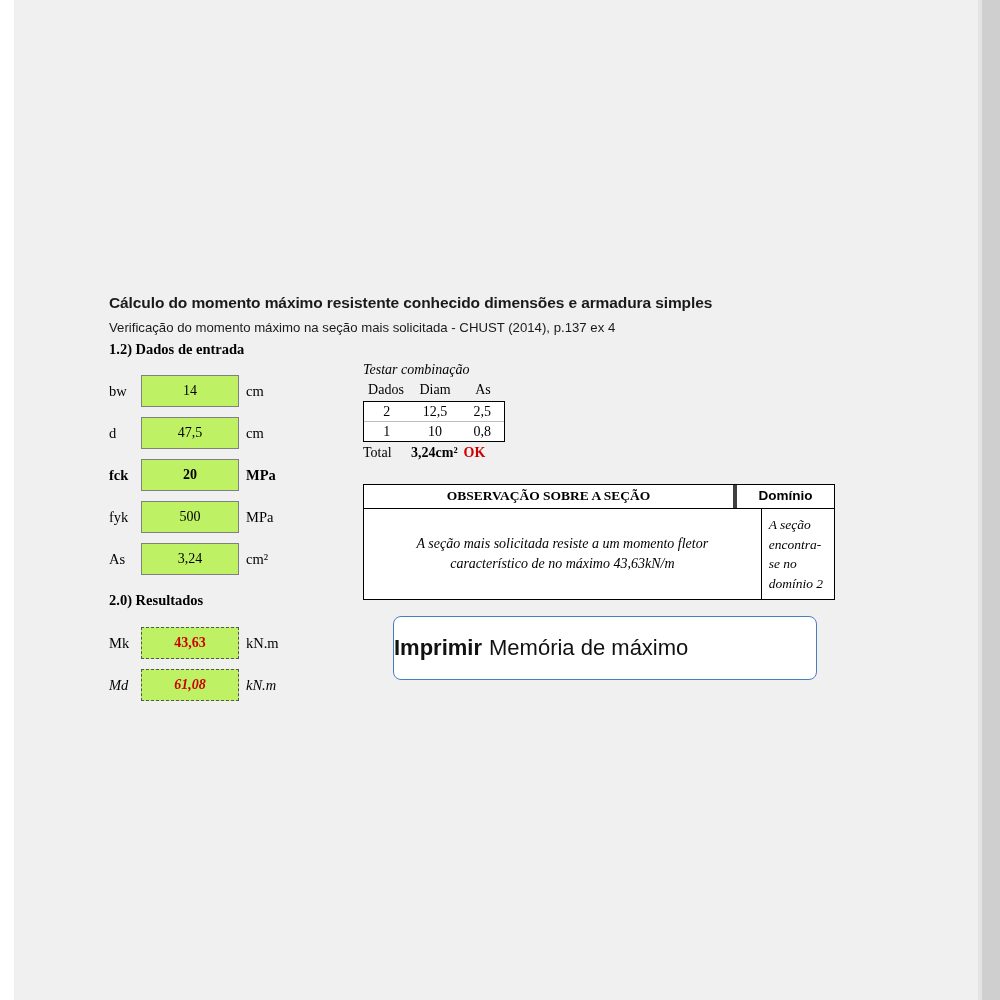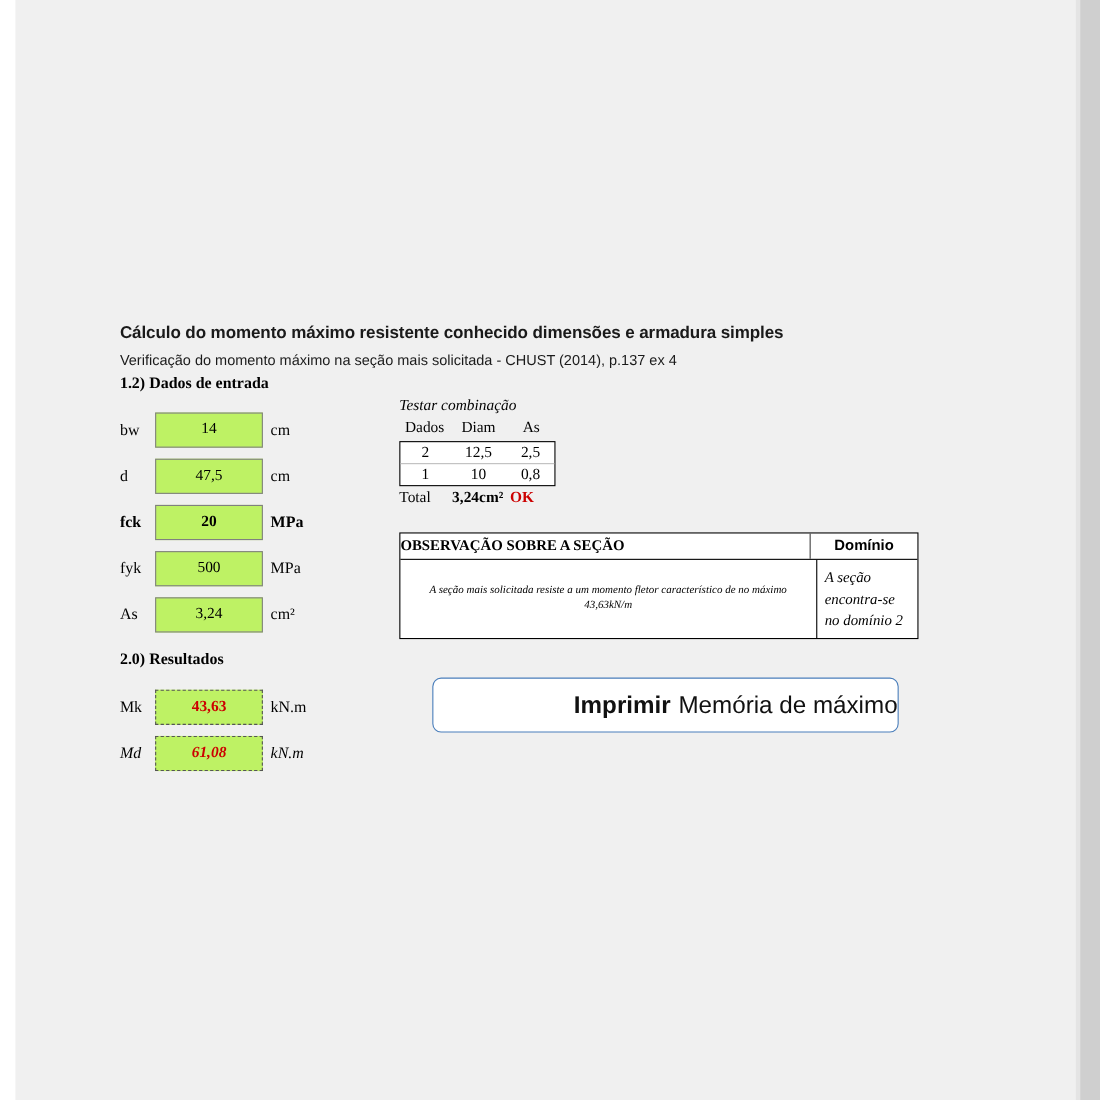--- a/index.html
+++ b/index.html
@@ -166,26 +166,26 @@
     border: 1px solid #000;
     box-sizing: border-box;
     background: #fff;
   }
   .obs-header {
     display: flex;
     border-bottom: 1px solid #000;
   }
   .obs-h-left {
     flex: 1 1 auto;
-    text-align: left;
+    text-align: center;
     font-family: "Liberation Serif", serif;
     font-weight: bold;
     font-size: 13.5px;
     padding: 3px 0 4px;
-    border-right: 1px solid #404040;
+    border-right: 4px solid #404040;
     color: #000;
   }
   .obs-h-right {
     width: 97px;
     text-align: center;
     font-family: Liberation Sans, sans-serif;
     font-weight: bold;
     font-size: 13.5px;
     padding: 3px 0 4px;
     color: #000;
@@ -196,21 +196,21 @@
   }
   .obs-b-left {
     flex: 1 1 auto;
     border-right: 1px solid #000;
     display: flex;
     align-items: center;
     justify-content: center;
     text-align: center;
     font-family: "Liberation Serif", serif;
     font-style: italic;
-    font-size: 10px;
+    font-size: 14px;
     line-height: 1.45;
     color: #000;
     padding: 6px 16px;
     box-sizing: border-box;
   }
   .obs-b-right {
     width: 97px;
     display: flex;
     align-items: center;
     font-family: "Liberation Serif", serif;
@@ -219,27 +219,27 @@
     line-height: 1.45;
     color: #000;
     padding: 6px 7px;
     box-sizing: border-box;
   }
 
   
   .print-btn {
     position: absolute;
     left: 393px; top: 616px;
-    width: 424px; height: 50px;
+    width: 424px; height: 64px;
     border: 1px solid #4a7ebb;
     border-radius: 8px;
     background: #ffffff;
     display: flex;
     align-items: center;
-    justify-content: flex-end;
+    justify-content: flex-start;
     cursor: pointer;
     box-sizing: border-box;
   }
   .print-btn .pb-strong {
     font-size: 22px;
     font-weight: bold;
     color: #111;
   }
   .print-btn .pb-rest {
     font-size: 22px;

